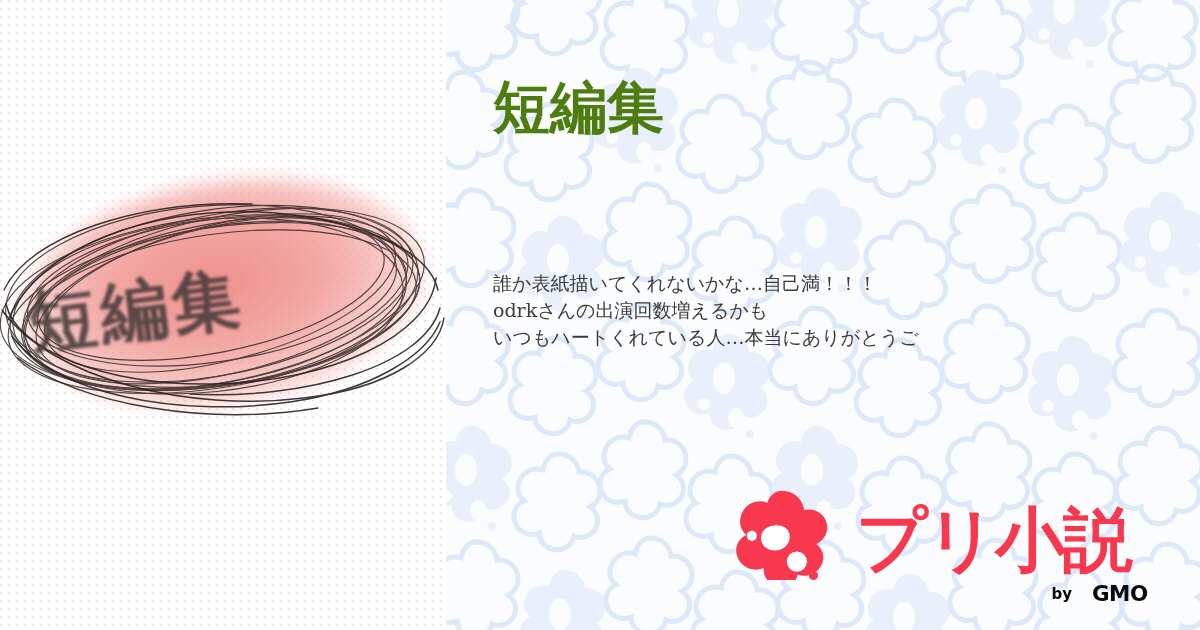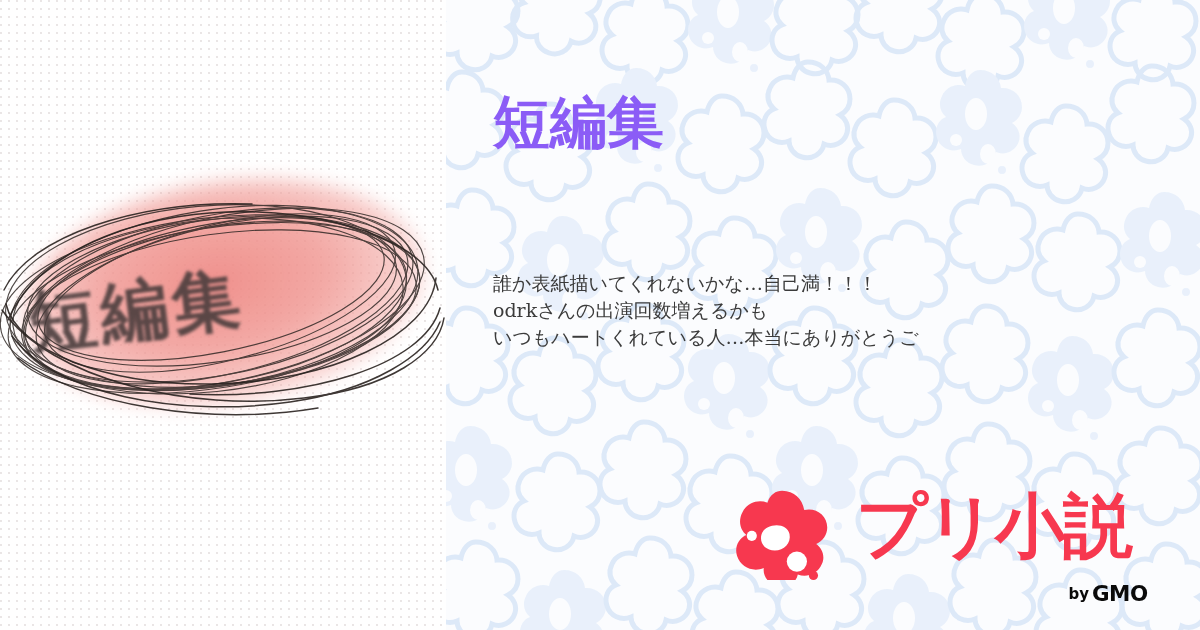--- a/index.html
+++ b/index.html
@@ -90,26 +90,26 @@
   }
   #info-content {
     position: relative;
     z-index: 2;
     width: 100%;
     height: 100%;
   }
   #story-title {
     position: absolute;
     left: 47px;
-    top: 93px;
+    top: 78px;
     font-family: "DejaVu Sans", sans-serif;
     font-size: 57px;
     font-weight: 700;
     line-height: 1.05;
-    color: #8b5cf6;
+    color: #4d7c0f;
     letter-spacing: 0px;
     white-space: nowrap;
     text-align: center;
   }
   #story-description {
     position: absolute;
     left: 47px;
     top: 270px;
     width: 672px;
     font-family: "DejaVu Serif", serif;
@@ -126,40 +126,40 @@
     position: absolute;
     right: 26px;
     bottom: 26px;
     z-index: 3;
     display: flex;
     flex-direction: column;
     align-items: flex-end;
   }
   .logo-row {
     display: flex;
-    align-items: flex-start;
+    align-items: flex-end;
     gap: 20px;
   }
   .logo-bubble-icon {
     display: block;
     width: 104px;
     height: 92px;
     flex: 0 0 104px;
   }
   .logo-wordmark {
     display: block;
     height: 78px;
     width: 318px;
   }
   .logo-byline {
     margin-top: 2px;
     margin-right: 6px;
     display: flex;
     align-items: flex-end;
-    gap: 3px;
+    gap: 20px;
   }
   .byline-by {
     font-family: "DejaVu Sans", sans-serif;
     font-size: 15px;
     font-weight: 700;
     color: #0a0a0a;
     line-height: 1;
     padding-bottom: 2px;
   }
   .byline-gmo {

